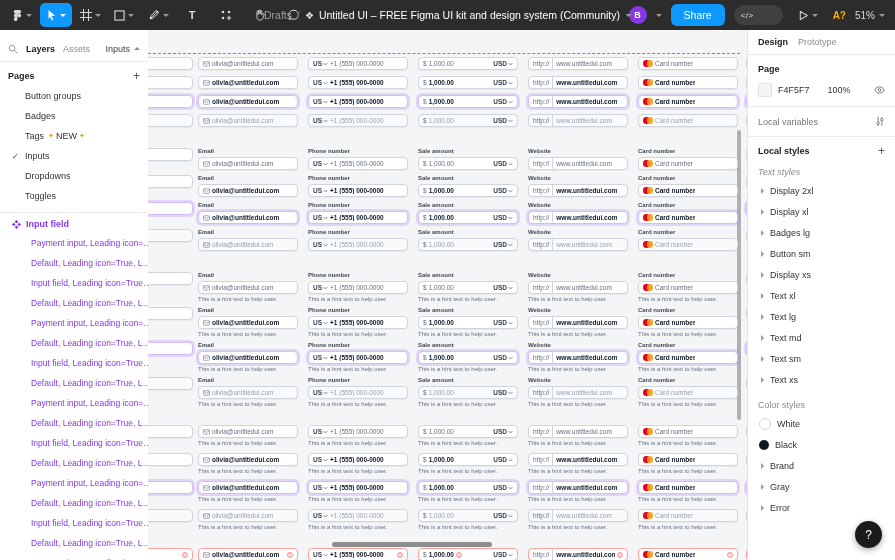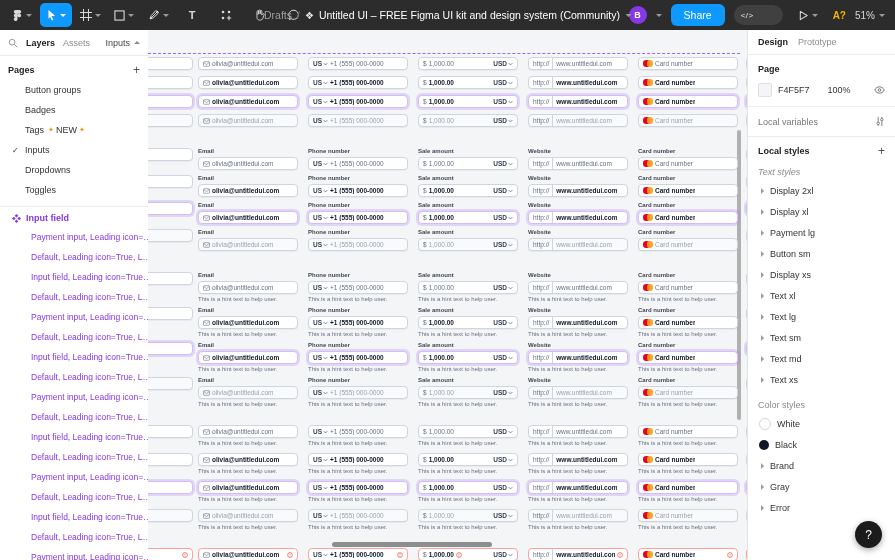--- a/index.html
+++ b/index.html
@@ -24,21 +24,21 @@
   .tb-right{margin-left:auto;display:flex;align-items:center;gap:9px;padding-right:10px;}
   .avatar{width:18px;height:18px;border-radius:50%;background:#8638e5;color:#fff;font-size:9px;
           font-weight:700;display:flex;align-items:center;justify-content:center;}
   .share{background:#0d99ff;color:#fff;font-size:10.5px;border:none;border-radius:6px;
          padding:5px 13px;font-family:inherit;cursor:pointer;}
   .devtoggle{width:42px;height:20px;border-radius:10px;background:#404040;display:flex;
              align-items:center;padding-left:7px;font-size:8px;color:#e8e8e8;letter-spacing:.5px;}
   .fontwarn{color:#f7b500;font-weight:700;font-size:10px;}
   .zoomctl{font-size:10px;color:#d9d9d9;display:flex;gap:4px;align-items:center;}
   
-  .left{position:absolute;top:30px;left:0;width:148px;bottom:0;background:#fff;
+  .left{position:absolute;top:36px;left:0;width:148px;bottom:0;background:#fff;
         border-right:3px solid #c4b5fd;font-size:9px;color:#333;overflow:hidden;}
   .lp-top{height:25px;display:flex;align-items:center;padding:0 8px;gap:8px;border-bottom:1px solid #ececec;}
   .lp-tab{color:#8c8c8c;cursor:pointer;}
   .lp-tab.active{font-weight:700;color:#1e1e1e;}
   .page-ind{margin-left:auto;color:#444;display:flex;gap:4px;align-items:center;cursor:pointer;}
   .chev-up{width:0;height:0;border-left:3px solid transparent;border-right:3px solid transparent;
            border-bottom:3px solid #8c8c8c;}
   .pages-header{display:flex;align-items:center;padding:9px 8px 5px 8px;font-weight:700;color:#1e1e1e;}
   .plus{margin-left:auto;font-size:12px;color:#555;font-weight:400;cursor:pointer;line-height:10px;}
   .page-item{height:20px;display:flex;align-items:center;padding:0 6px 0 12px;gap:0;cursor:pointer;}
@@ -1473,45 +1473,45 @@
       <div class="style-item">
         <span class="tri-r"></span>
         <span>Display 2xl</span>
       </div>
       <div class="style-item">
         <span class="tri-r"></span>
         <span>Display xl</span>
       </div>
       <div class="style-item">
         <span class="tri-r"></span>
-        <span>Payment lg</span>
+        <span>Badges lg</span>
       </div>
       <div class="style-item">
         <span class="tri-r"></span>
         <span>Button sm</span>
       </div>
       <div class="style-item">
         <span class="tri-r"></span>
         <span>Display xs</span>
       </div>
       <div class="style-item">
         <span class="tri-r"></span>
         <span>Text xl</span>
       </div>
       <div class="style-item">
         <span class="tri-r"></span>
         <span>Text lg</span>
       </div>
       <div class="style-item">
         <span class="tri-r"></span>
-        <span>Text sm</span>
+        <span>Text md</span>
       </div>
       <div class="style-item">
         <span class="tri-r"></span>
-        <span>Text md</span>
+        <span>Text sm</span>
       </div>
       <div class="style-item">
         <span class="tri-r"></span>
         <span>Text xs</span>
       </div>
     </div>
   <div class="subhead">Color styles</div>
   <div id="color-styles-list">
       <div class="style-item">
         <span class="swcircle" style="background: rgb(255, 255, 255); border: 1px solid rgb(213, 213, 213);"></span>

